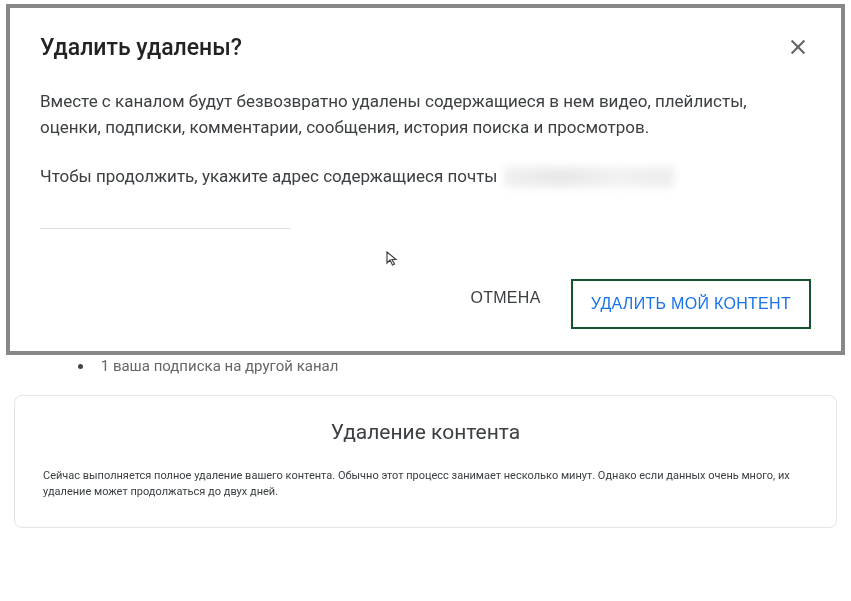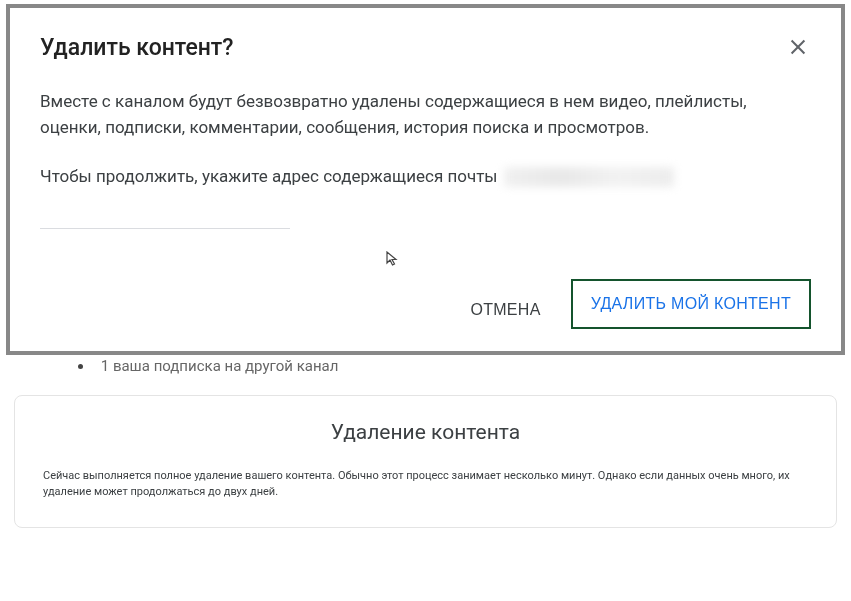--- a/index.html
+++ b/index.html
@@ -81,21 +81,21 @@
       top: 243px;
       color: #444;
     }
     .cursor-icon svg {
       width: 16px;
       height: 16px;
     }
     .dialog-actions {
       display: flex;
       justify-content: flex-end;
-      align-items: flex-end;
+      align-items: flex-start;
       gap: 16px;
     }
     .btn-cancel {
       background: none;
       border: none;
       font-size: 16px;
       font-weight: 500;
       color: #3c4043;
       padding: 10px 14px;
       cursor: pointer;
@@ -147,21 +147,21 @@
       font-size: 11px;
       color: #3c4043;
       line-height: 1.5;
     }
   </style>
 </head>
 <body>
 
 <div class="dialog-container">
   <div class="dialog-header">
-    <div class="dialog-title">Удалить контент?</div>
+    <div class="dialog-title">Удалить удалены?</div>
     <button class="close-btn">
       <span>
         <svg viewBox="0 0 24 24" fill="none" stroke="currentColor" stroke-width="2.2">
           <line x1="5" y1="5" x2="19" y2="19"></line>
           <line x1="19" y1="5" x2="5" y2="19"></line>
         </svg>
       </span>
     </button>
   </div>
   <div class="dialog-body">

